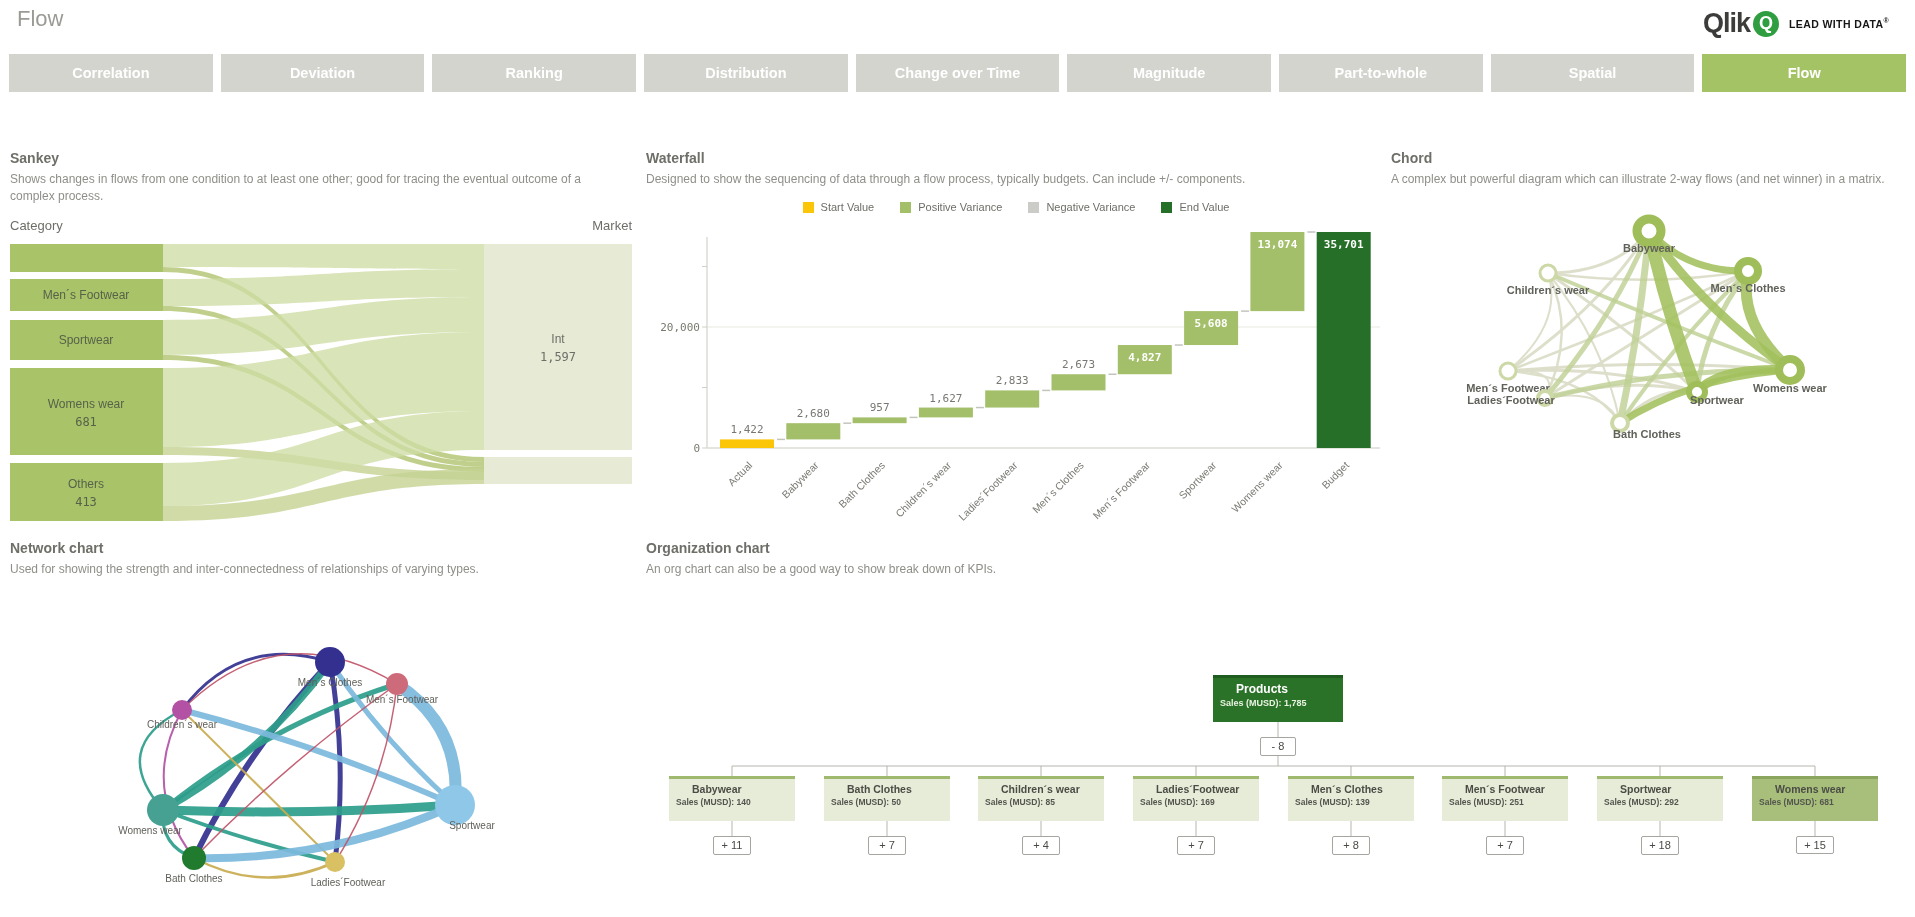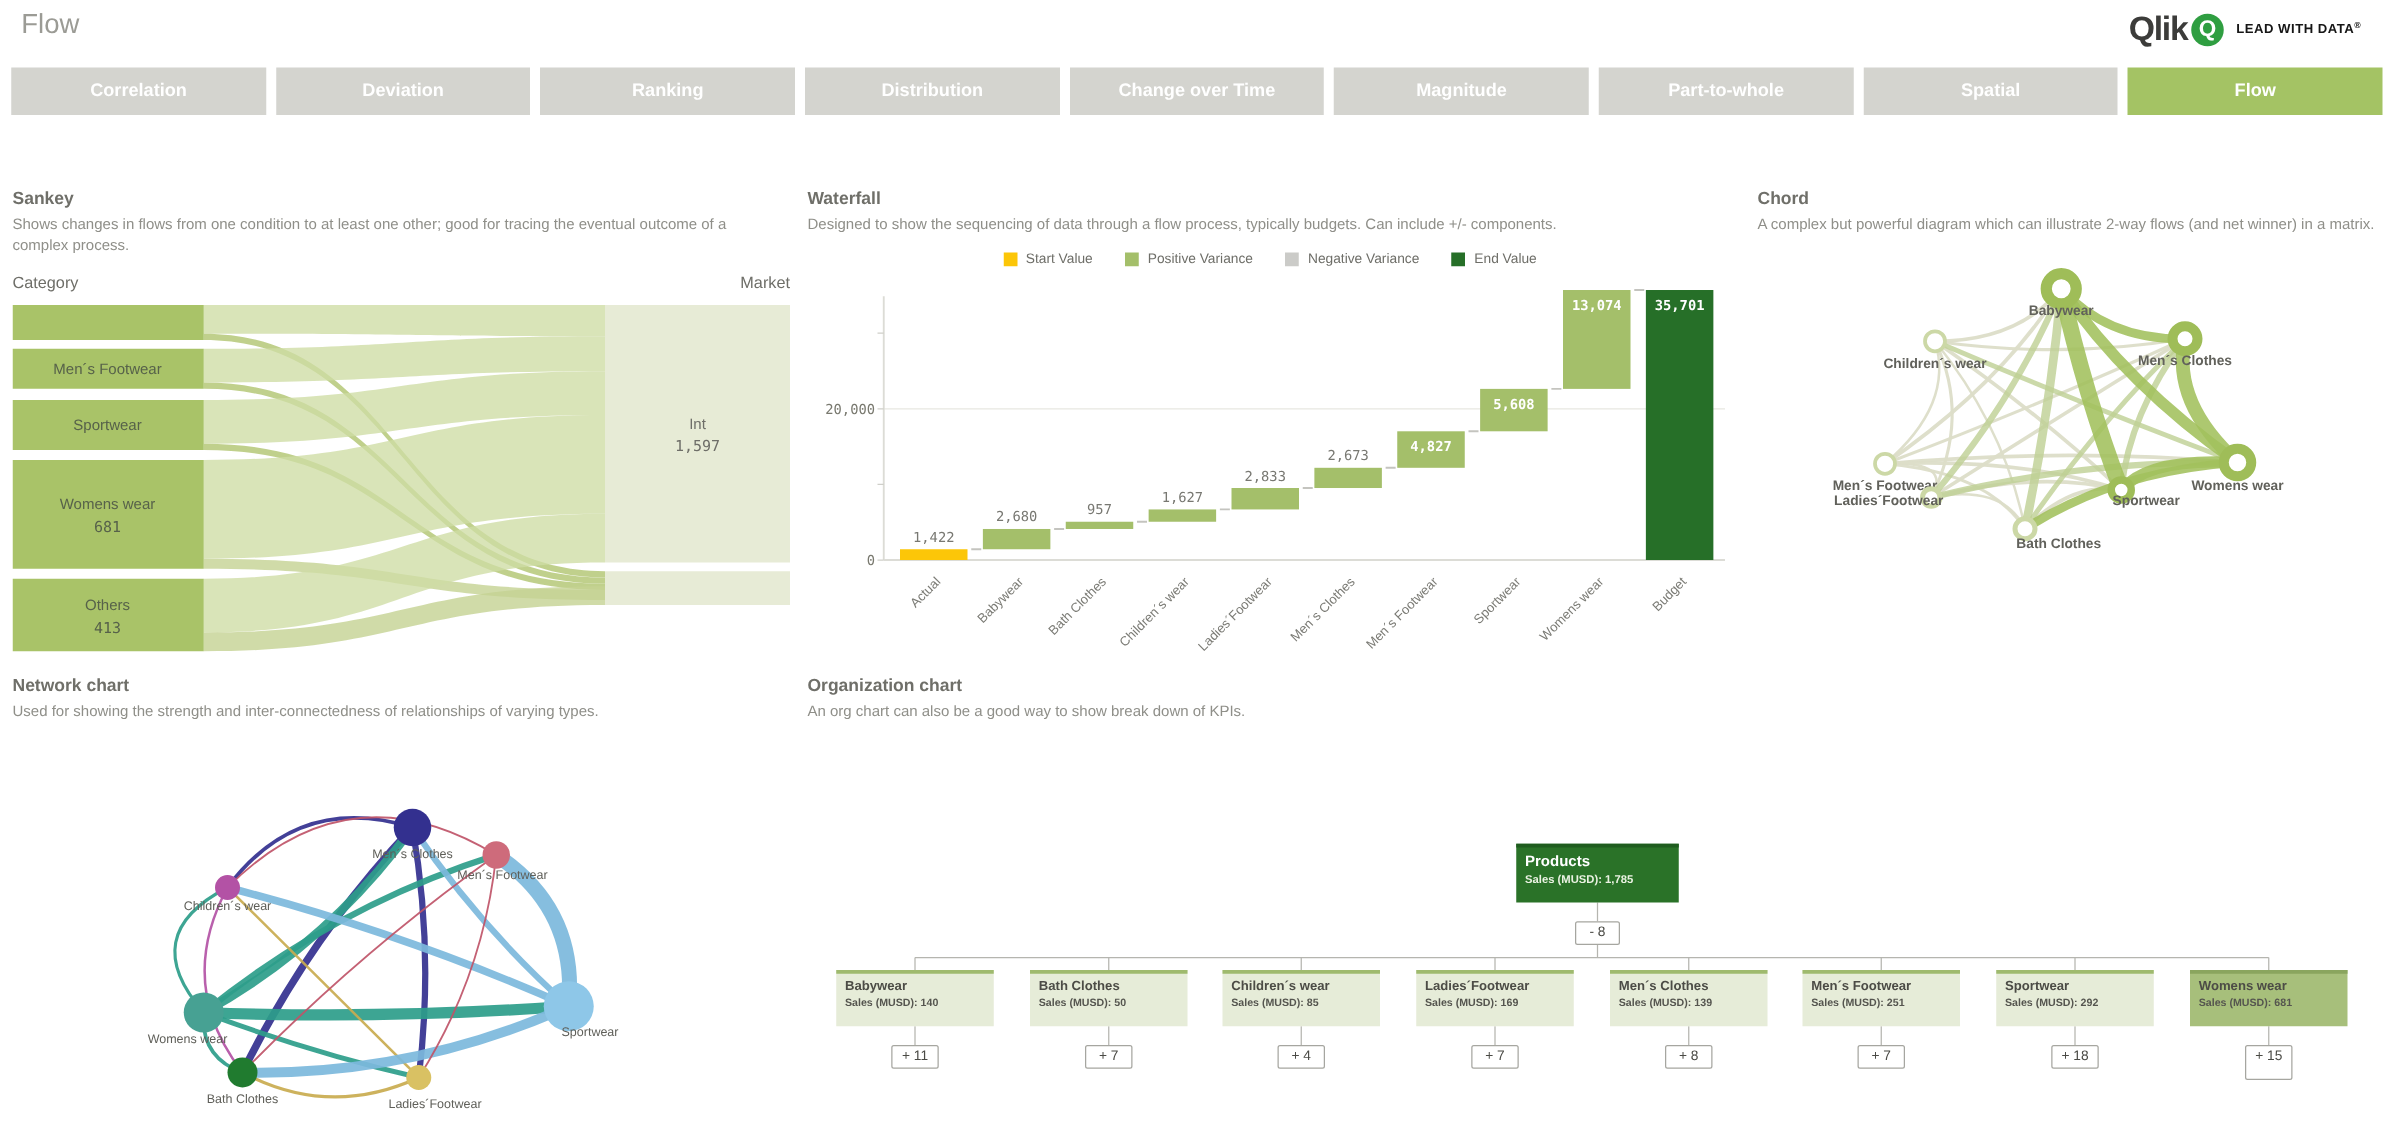--- a/index.html
+++ b/index.html
@@ -20,21 +20,21 @@
   .sec-title{font-size:14px;font-weight:bold;color:#6f6f69;}
   .sec-desc{font-size:12px;color:#8f8f89;margin-top:5px;line-height:1.4;}
   svg{position:absolute;}
   svg text{font-family:"Liberation Sans",sans-serif;}
   .num{font-family:"DejaVu Sans Mono","Liberation Mono",monospace;}
   .wf-legend{position:absolute;left:646px;top:201px;width:740px;display:flex;justify-content:center;gap:26px;}
   .wf-legend .item{display:flex;align-items:center;}
   .wf-legend .sw{width:11px;height:11px;margin-right:7px;}
   .wf-legend .lb{font-size:11px;color:#6e6e68;}
   .orgbox{position:absolute;box-sizing:border-box;cursor:pointer;}
-  .org-title{font-size:10.5px;font-weight:bold;color:#4c4c46;padding:4px 7px 0;white-space:nowrap;overflow:hidden;}
+  .org-title{font-size:10.5px;font-weight:bold;color:#4c4c46;padding:4px 23px 0;white-space:nowrap;overflow:hidden;}
   .org-kpi{font-size:8.5px;font-weight:bold;color:#55554f;padding:2px 7px 0;white-space:nowrap;}
   .orgbox.root .org-title{font-size:12px;color:#fff;}
   .orgbox.root .org-kpi{font-size:9px;color:#eaf2e2;}
   .btn{position:absolute;background:#fff;border:1px solid #a6a6a0;border-radius:2px;font-size:11px;
        color:#4a4a45;text-align:center;line-height:17px;cursor:pointer;box-sizing:border-box;}
 </style>
 </head>
 <body>
 
 <div class="page">
@@ -61,21 +61,21 @@
 
 
   <div class="sec" style="left:10px;top:150px;width:600px;">
     <div class="sec-title">Sankey</div>
     <div class="sec-desc">Shows changes in flows from one condition to at least one other; good for tracing the eventual outcome of a complex process.</div>
   </div>
   <div class="sec" style="left:646px;top:150px;width:700px;">
     <div class="sec-title">Waterfall</div>
     <div class="sec-desc">Designed to show the sequencing of data through a flow process, typically budgets. Can include +/- components.</div>
   </div>
-  <div class="sec" style="left:1391px;top:150px;width:500px;margin-left:15px;">
+  <div class="sec" style="left:1391px;top:150px;width:500px;">
     <div class="sec-title">Chord</div>
     <div class="sec-desc">A complex but powerful diagram which can illustrate 2-way flows (and net winner) in a matrix.</div>
   </div>
   <div class="sec" style="left:10px;top:540px;width:620px;">
     <div class="sec-title">Network chart</div>
     <div class="sec-desc">Used for showing the strength and inter-connectedness of relationships of varying types.</div>
   </div>
   <div class="sec" style="left:646px;top:540px;width:800px;">
     <div class="sec-title">Organization chart</div>
     <div class="sec-desc">An org chart can also be a good way to show break down of KPIs.</div>
@@ -322,16 +322,16 @@
       <div class="btn" style="left:1486px;top:836px;width:38px;height:19px;">+ 7</div>
       <div class="orgbox" style="left:1597px;top:776px;width:126px;height:45px;background:#e6ecd8;border-top:3px solid #9fba6e;">
         <div class="org-title">Sportwear</div>
         <div class="org-kpi">Sales (MUSD): 292</div>
       </div>
       <div class="btn" style="left:1641px;top:836px;width:38px;height:19px;">+ 18</div>
       <div class="orgbox" style="left:1752px;top:776px;width:126px;height:45px;background:#a7bf7b;border-top:3px solid #8aa55e;">
         <div class="org-title">Womens wear</div>
         <div class="org-kpi">Sales (MUSD): 681</div>
       </div>
-      <div class="btn" style="left:1796px;top:836px;width:38px;height:28px;">+ 15</div>
+      <div class="btn" style="left:1796px;top:836px;width:38px;height:18px;">+ 15</div>
     </div>
 
 </div>
 
 </body></html>

